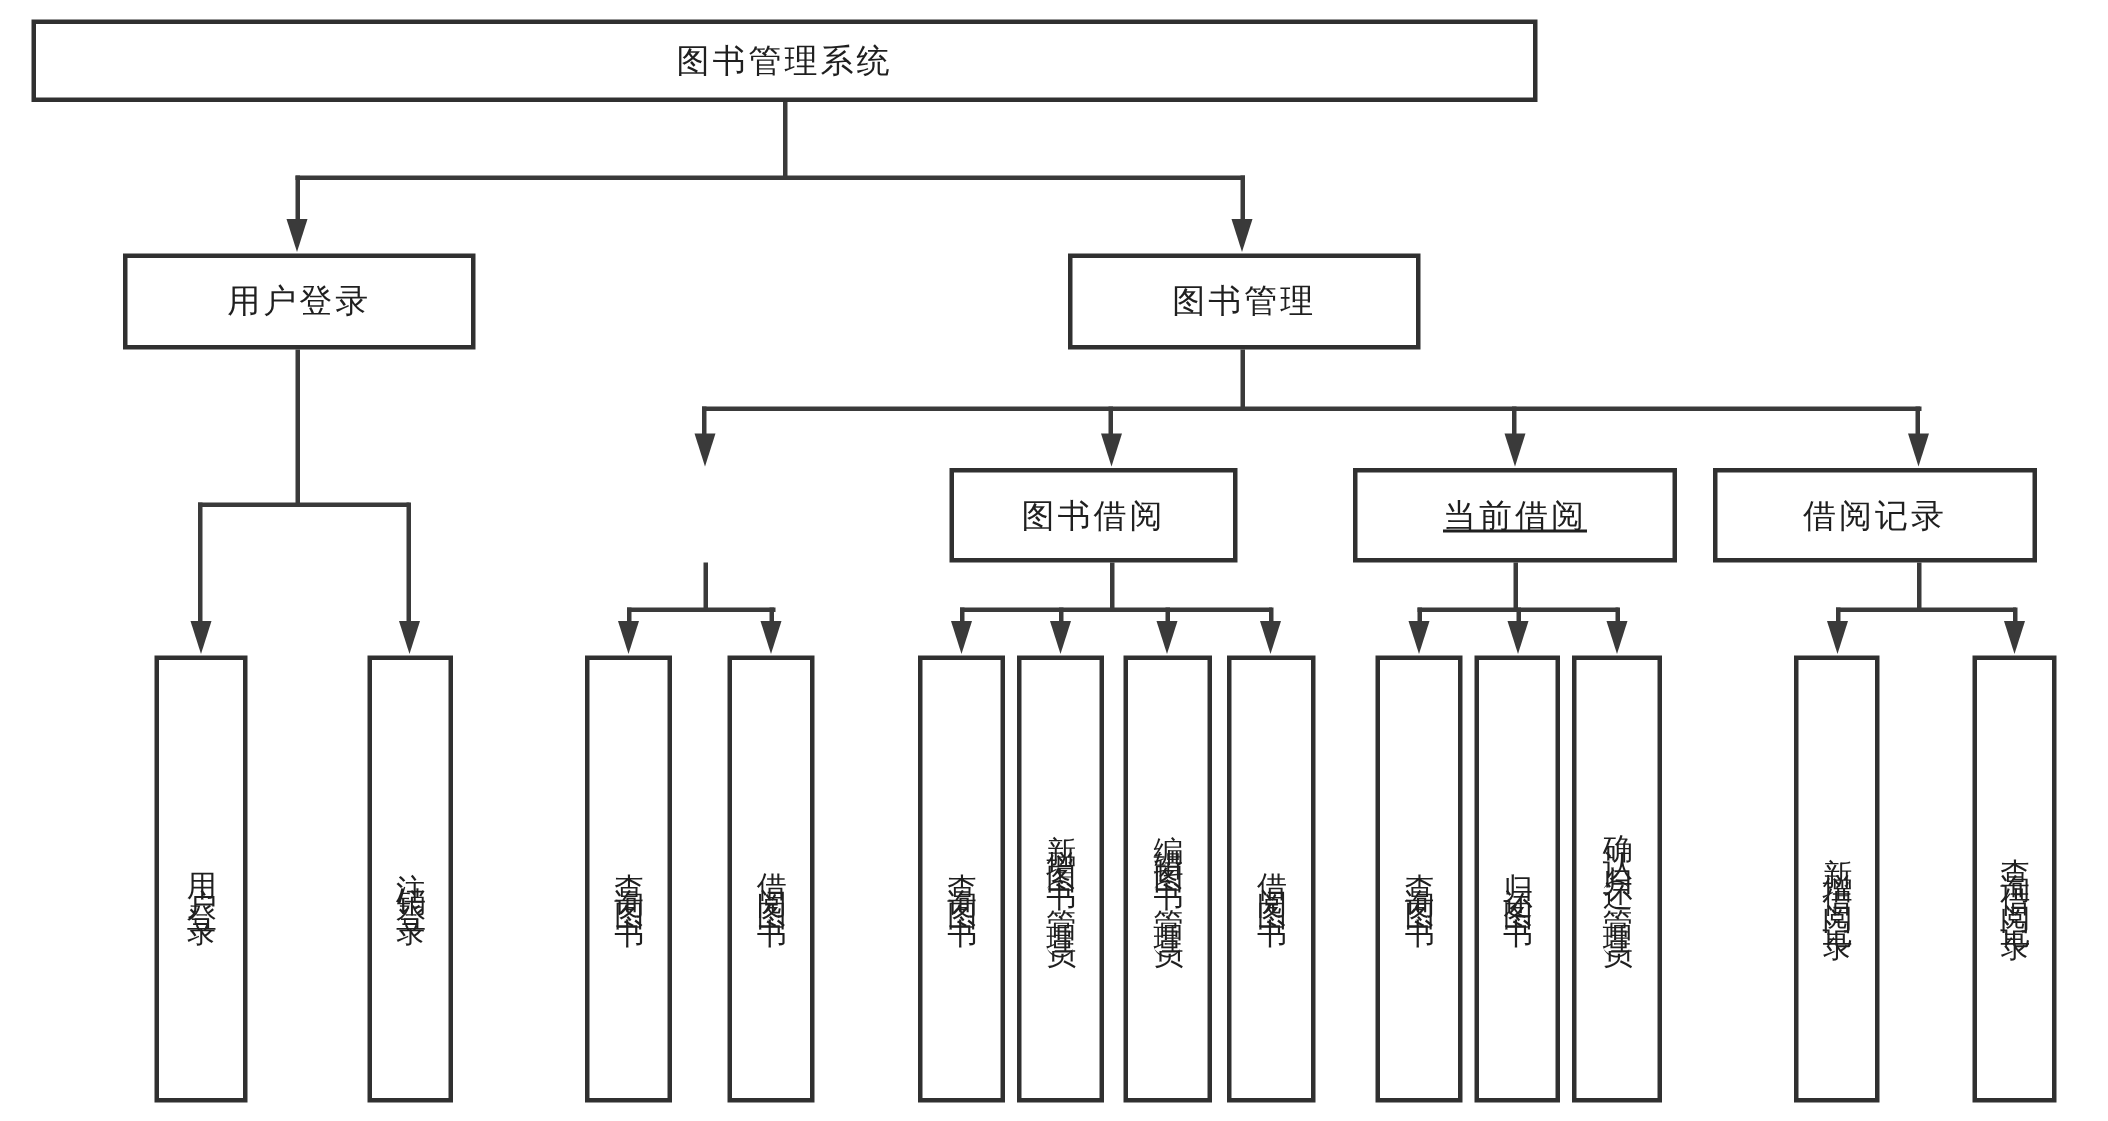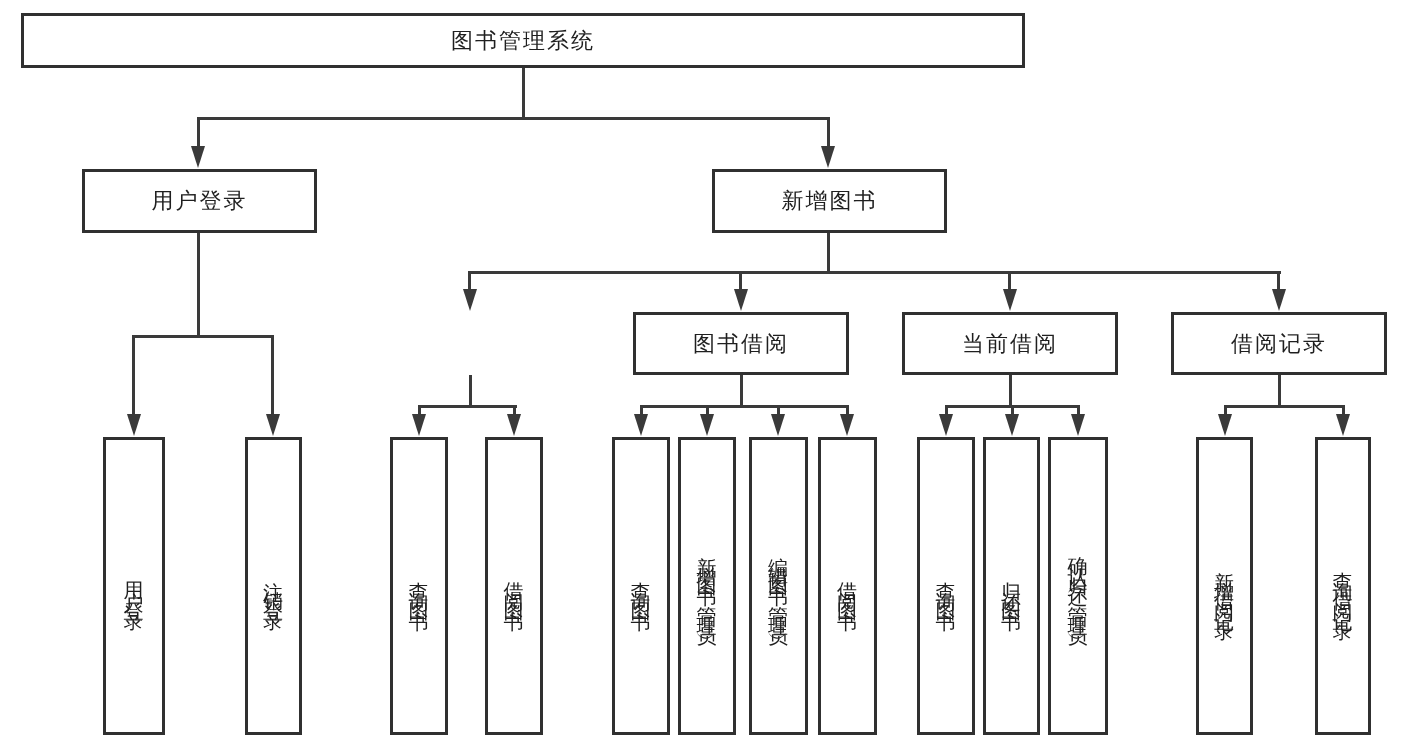--- a/index.html
+++ b/index.html
@@ -62,48 +62,48 @@
   <div class="hline" style="left:197px; top:117px; width:633px;"></div>
   <div class="vline" style="left:197px; top:117px; height:30px;"></div>
   <div class="arrow" style="left:191px; top:146px;"></div>
   <div class="vline" style="left:827px; top:117px; height:30px;"></div>
   <div class="arrow" style="left:821px; top:146px;"></div>
 
   <div class="box" style="left:82px; top:169px; width:235px; height:64px;">
     <span>用户登录</span>
   </div>
   <div class="box" style="left:712px; top:169px; width:235px; height:64px;">
-    <span>新增图书</span>
+    <span>图书管理</span>
   </div>
 
   <div class="vline" style="left:197px; top:233px; height:104px;"></div>
   <div class="hline" style="left:132px; top:335px; width:141px;"></div>
   <div class="vline" style="left:132px; top:335px; height:80px;"></div>
   <div class="arrow" style="left:127px; top:414px;"></div>
   <div class="vline" style="left:271px; top:335px; height:80px;"></div>
   <div class="arrow" style="left:266px; top:414px;"></div>
 
   <div class="vline" style="left:827px; top:233px; height:40px;"></div>
   <div class="hline" style="left:468px; top:271px; width:813px;"></div>
   <div class="vline" style="left:468px; top:271px; height:20px;"></div>
   <div class="arrow" style="left:463px; top:289px;"></div>
   <div class="vline" style="left:739px; top:271px; height:20px;"></div>
   <div class="arrow" style="left:734px; top:289px;"></div>
   <div class="vline" style="left:1008px; top:271px; height:20px;"></div>
   <div class="arrow" style="left:1003px; top:289px;"></div>
   <div class="vline" style="left:1277px; top:271px; height:20px;"></div>
   <div class="arrow" style="left:1272px; top:289px;"></div>
 
-  <div class="box" style="left:633px; top:312px; width:216px; height:63px;">
+  <div class="box" style="left:633px; top:312px; width:192px; height:63px;">
     <span>图书借阅</span>
   </div>
-  <div class="box" style="left:902px; top:312px; width:216px; height:63px;">
+  <div class="box" style="left:902px; top:312px; width:216px; height:63px;text-decoration:underline;">
     <span>当前借阅</span>
   </div>
-  <div class="box" style="left:1171px; top:312px; width:216px; height:63px;">
+  <div class="box" style="left:1142px; top:312px; width:216px; height:63px;">
     <span>借阅记录</span>
   </div>
 
   <div class="vline" style="left:469px; top:375px; height:32px;"></div>
   <div class="hline" style="left:418px; top:405px; width:99px;"></div>
   <div class="vline" style="left:418px; top:405px; height:10px;"></div>
   <div class="arrow" style="left:412px; top:414px;"></div>
   <div class="vline" style="left:513px; top:405px; height:10px;"></div>
   <div class="arrow" style="left:507px; top:414px;"></div>
 

